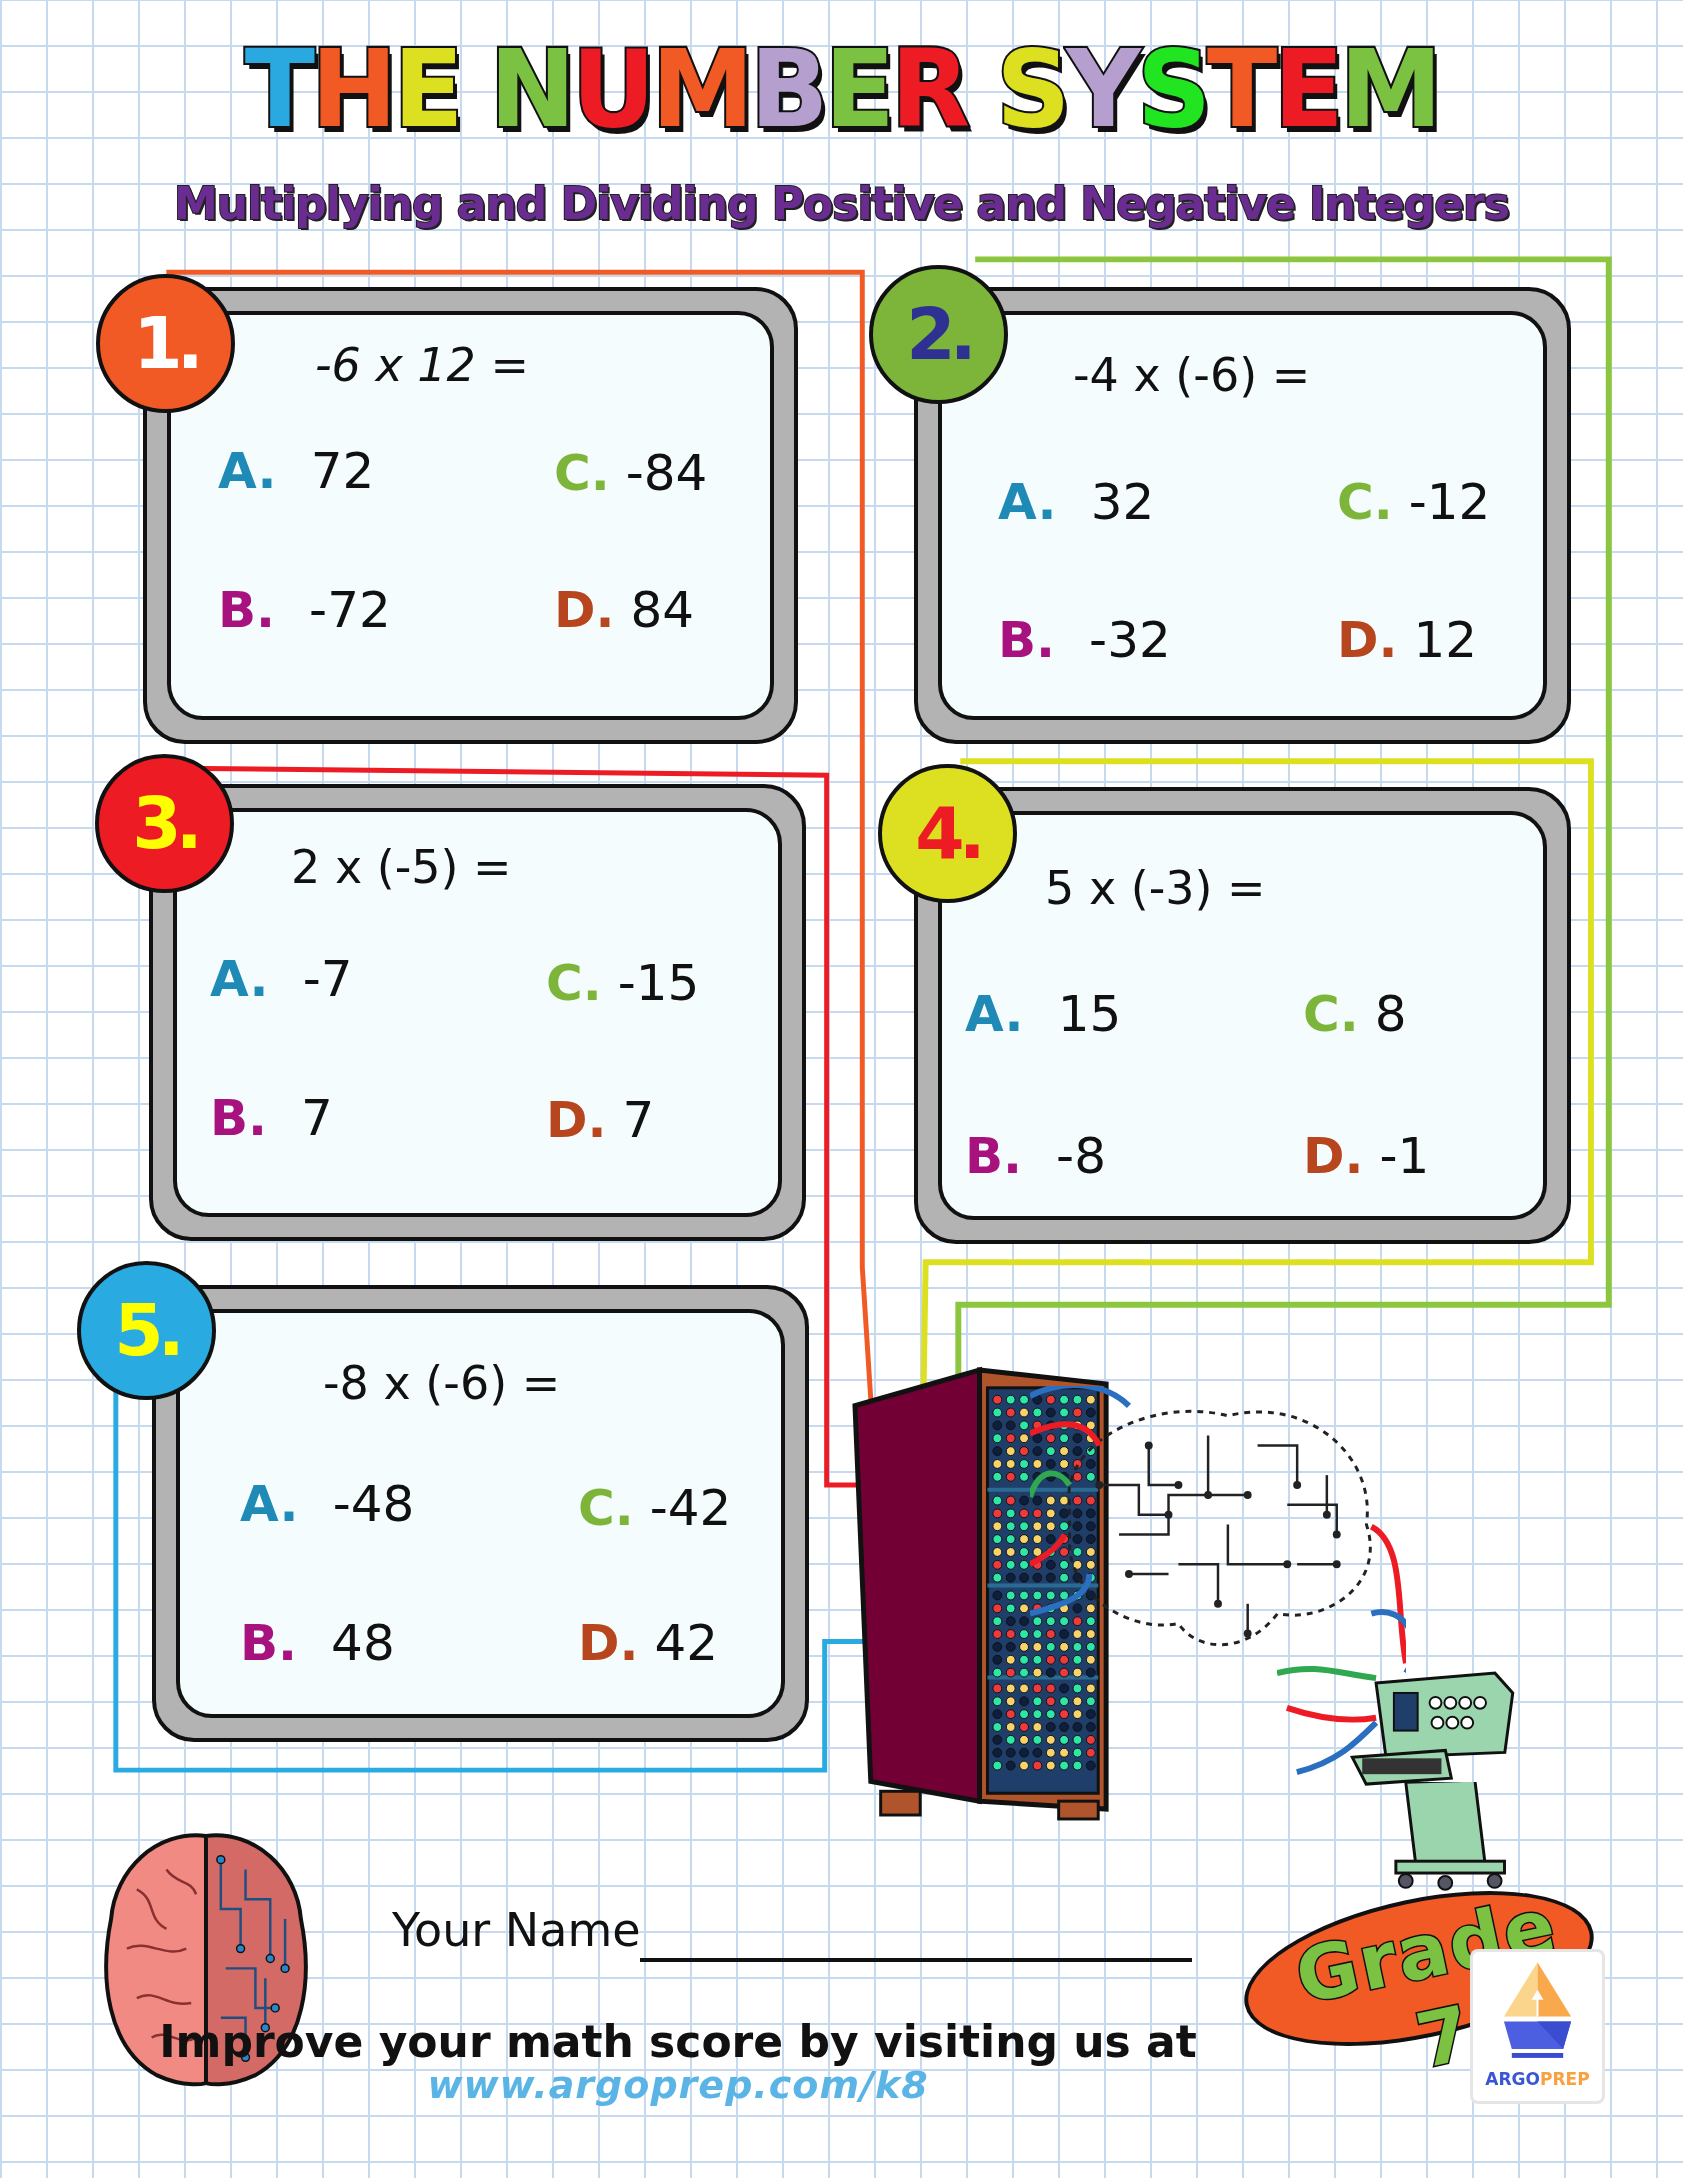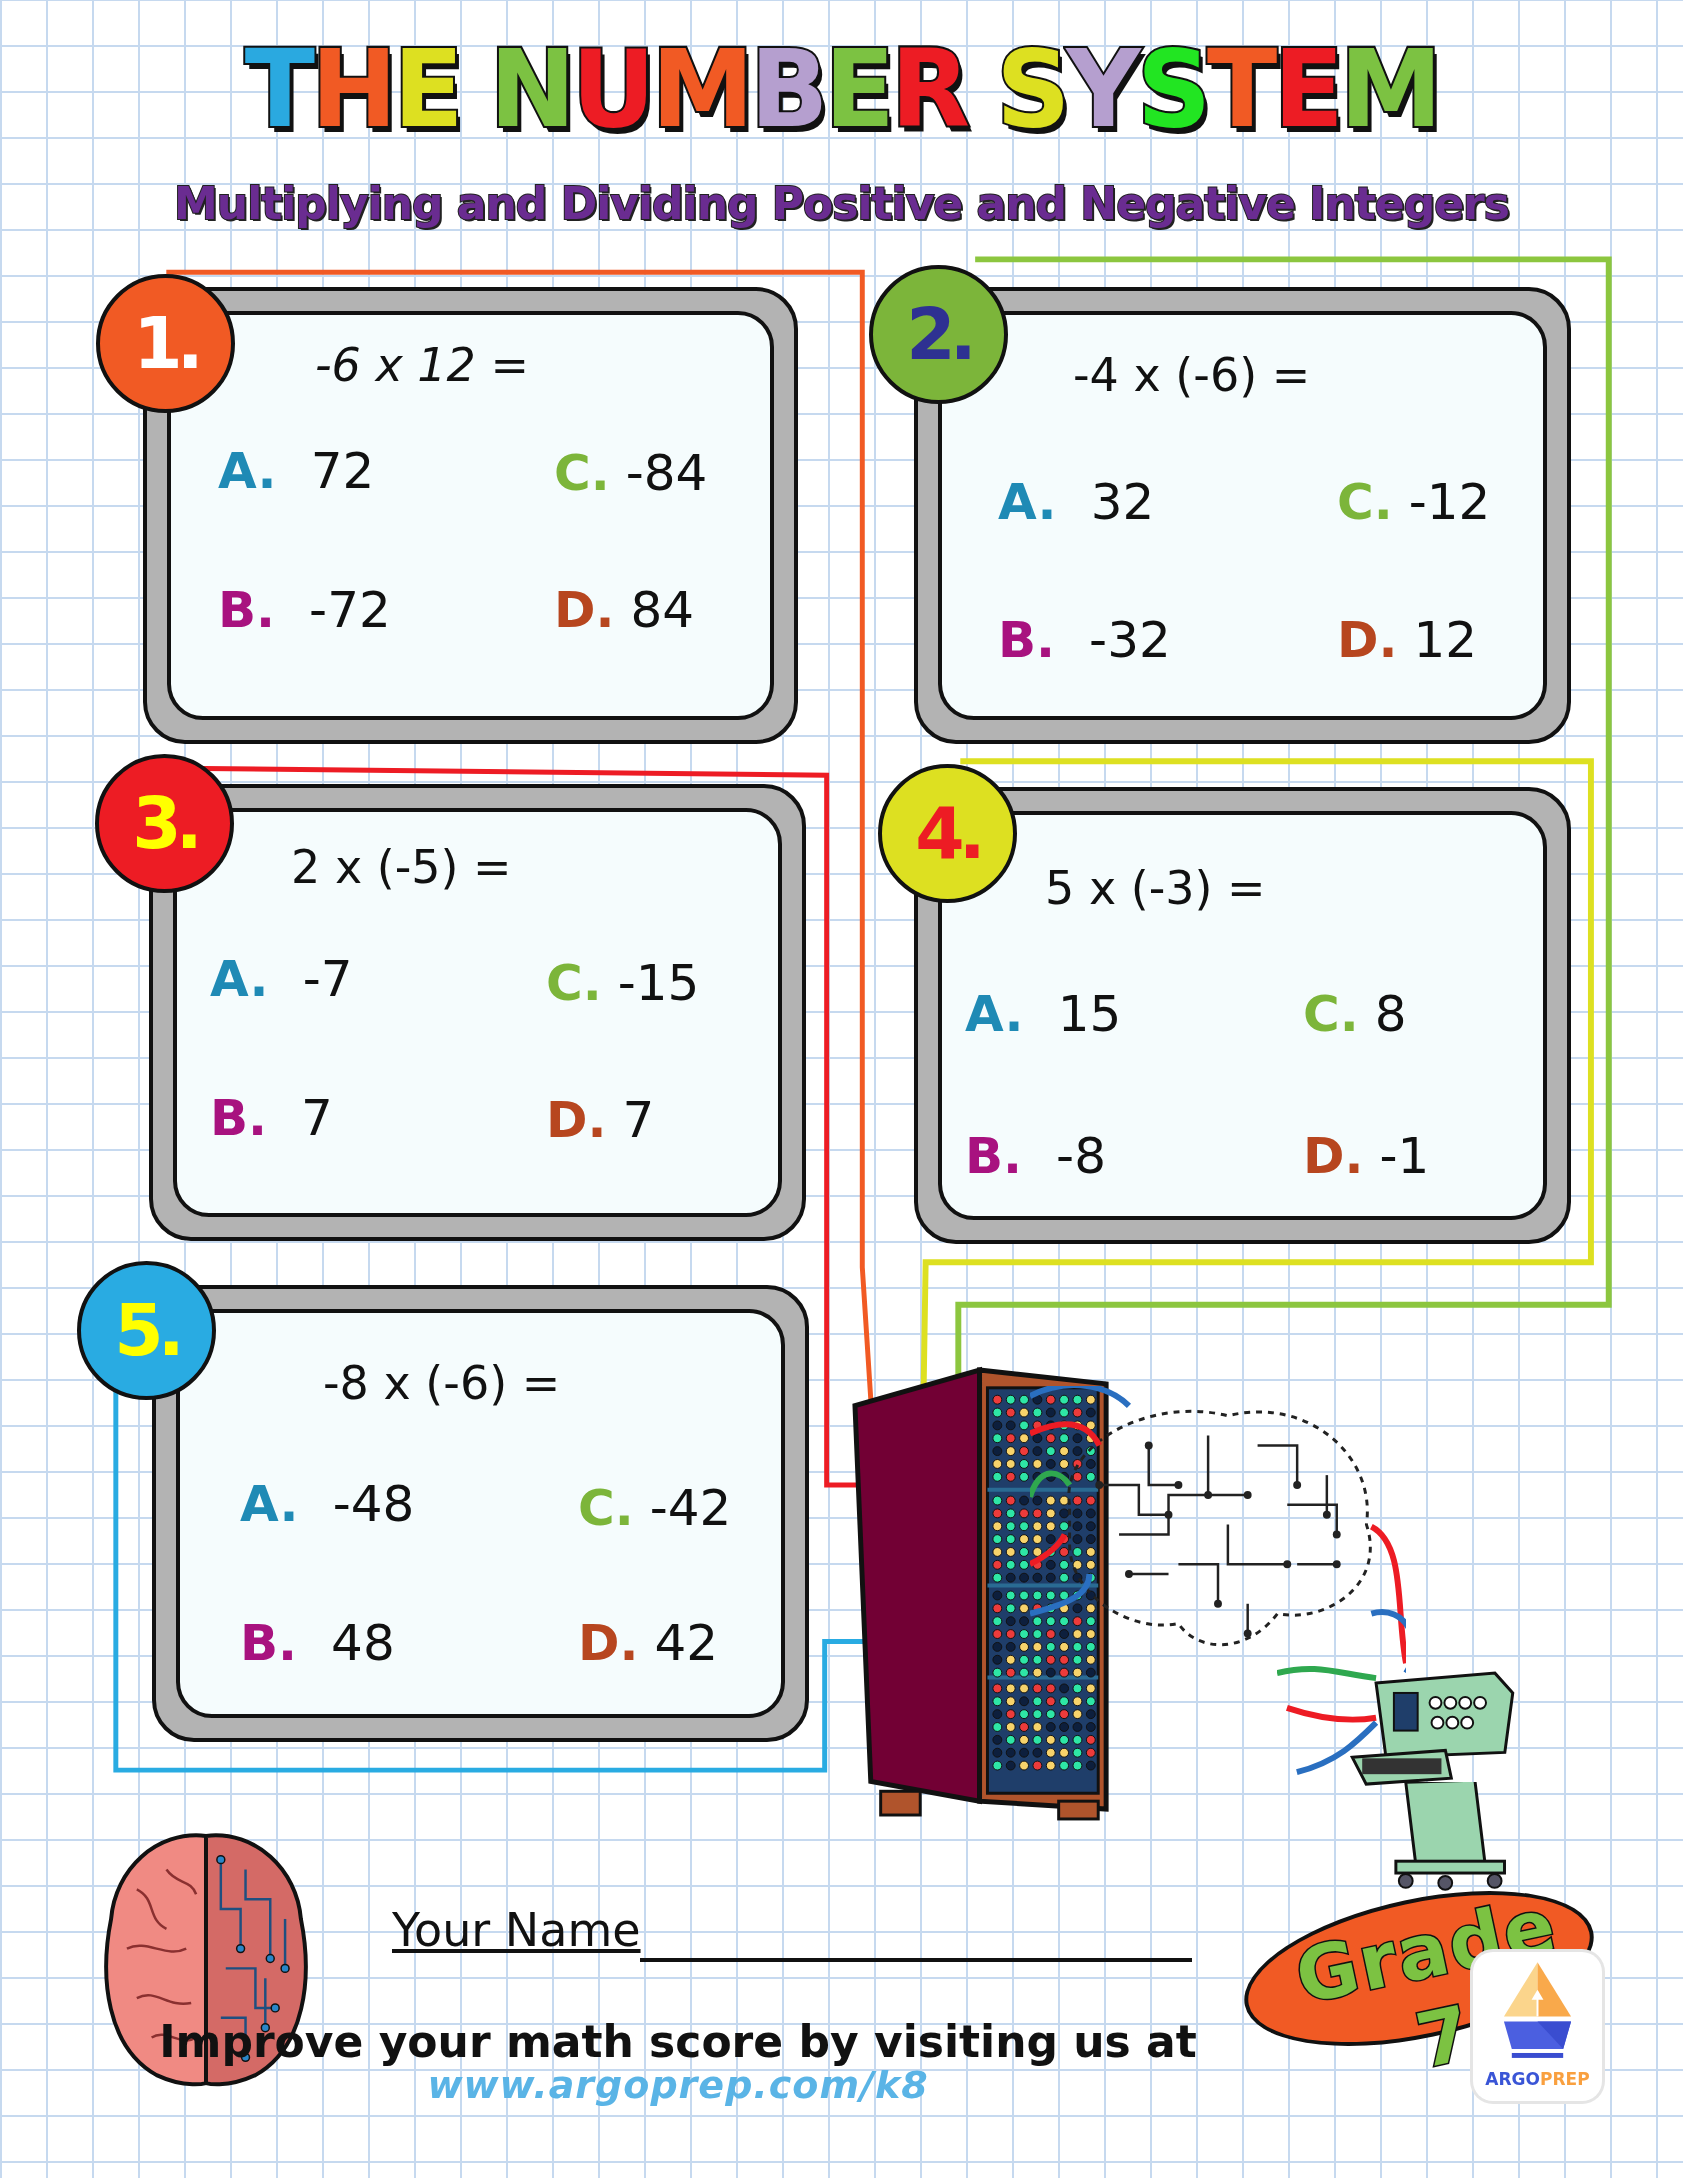--- a/index.html
+++ b/index.html
@@ -62,21 +62,21 @@
     position: absolute; font-family: "DejaVu Sans", sans-serif; font-size: 50px;
     white-space: pre; display: flex; align-items: baseline;
   }
   .opt .letter { font-weight: bold; }
   .opt .val { color: #111; margin-left: 34px; }
   .opt.C .val, .opt.D .val { margin-left: 16px; }
 
   
   .name-label {
     position: absolute; left: 392px; top: 1903px; font-family: "DejaVu Sans", sans-serif;
-    font-size: 46px; color: #111; text-decoration: underline;
+    font-size: 46px; color: #111;
   }
   .name-line { position: absolute; left: 640px; top: 1958px; width: 552px; height: 4px; background: #111; }
   .promo {
     position: absolute; left: 0; width: 1198px; text-align: center;
     font-family: "DejaVu Sans", sans-serif; font-weight: bold;
   }
   .promo.l1 { top: 2016px; left: 79px; font-size: 44px; color: #111; }
   .promo.l2 { top: 2063px; left: 79px; font-size: 38px; color: #5ab4e6; letter-spacing: 1px; font-style: italic; }
 
   .grade-badge {
@@ -85,21 +85,21 @@
     transform: rotate(-12deg); box-sizing: border-box;
   }
   .grade-text {
     position: absolute; left: 1267px; top: 1906px; width: 337px; text-align: center;
     font-family: "DejaVu Sans", sans-serif; font-weight: bold; font-size: 75px;
     color: #7cc242; -webkit-text-stroke: 3px #111; paint-order: stroke fill;
     transform: rotate(-12deg); letter-spacing: 2px;
   }
   .logo {
     position: absolute; left: 1473px; top: 1952px; width: 129px; height: 149px;
-    background: #fff; border-radius: 20px; box-shadow: 0 0 0 3px #e5e5e5;
+    background: #fff; border-radius: 5px; box-shadow: 0 0 0 3px #e5e5e5;
   }
   .logo-text {
     position: absolute; left: 0; bottom: 12px; width: 129px; text-align: center;
     font-family: "DejaVu Sans", sans-serif; font-weight: bold; font-size: 17px;
   }
 </style>
 </head>
 <body>
 
 <div class="title" id="title"><span style="color: rgb(42, 169, 224);">T</span><span style="color: rgb(241, 90, 36);">H</span><span style="color: rgb(221, 224, 33);">E</span><span class="space">&nbsp;</span><span style="color: rgb(124, 194, 66);">N</span><span style="color: rgb(237, 28, 36);">U</span><span style="color: rgb(241, 90, 36);">M</span><span style="color: rgb(181, 159, 207);">B</span><span style="color: rgb(124, 194, 66);">E</span><span style="color: rgb(237, 28, 36);">R</span><span class="space">&nbsp;</span><span style="color: rgb(221, 224, 33);">S</span><span style="color: rgb(181, 159, 207);">Y</span><span style="color: rgb(34, 229, 34);">S</span><span style="color: rgb(241, 90, 36);">T</span><span style="color: rgb(237, 28, 36);">E</span><span style="color: rgb(124, 194, 66);">M</span></div>

